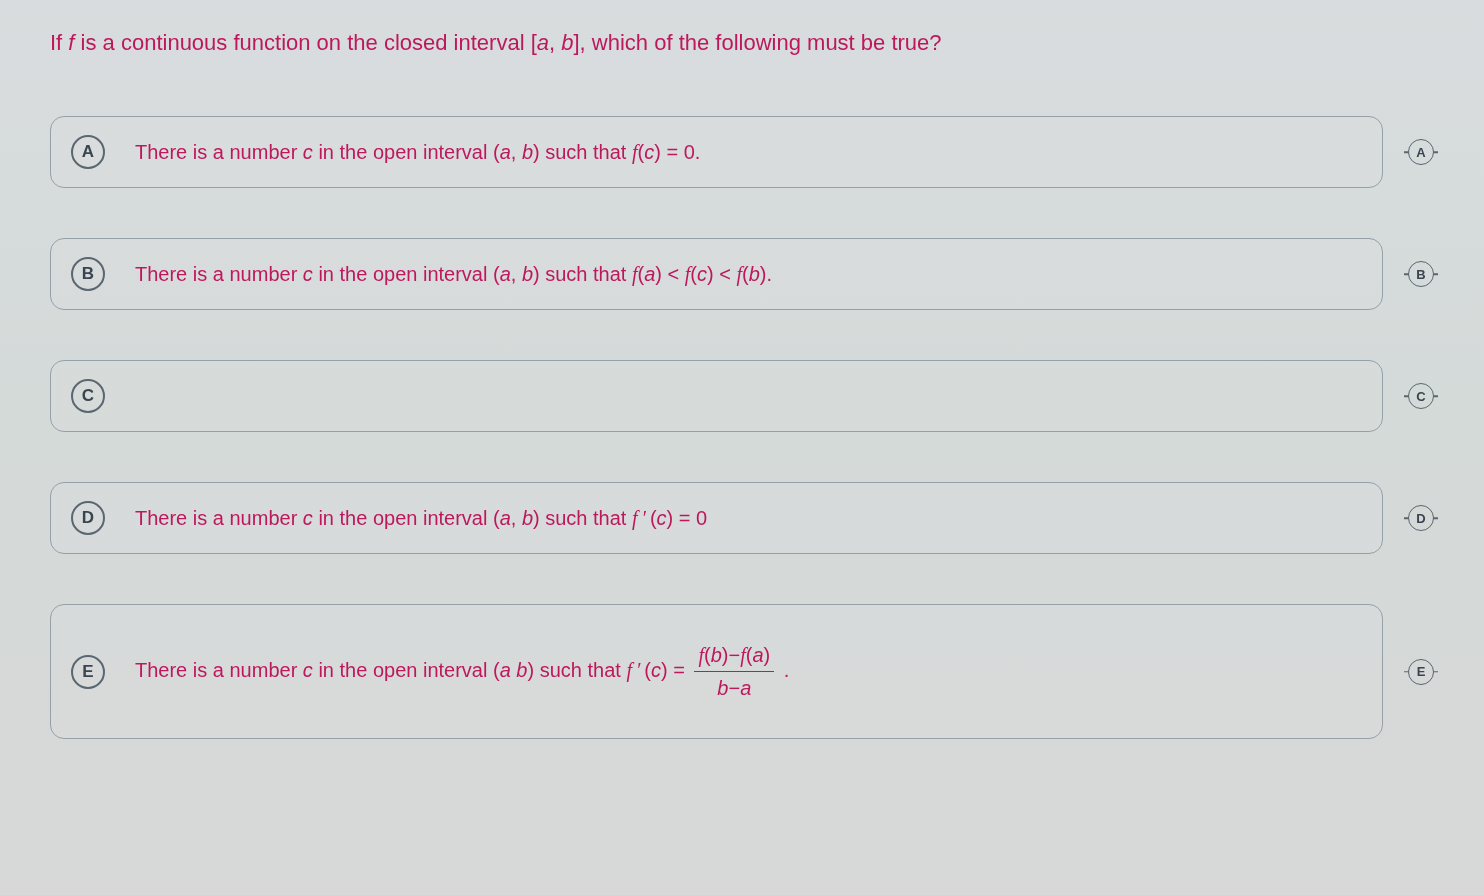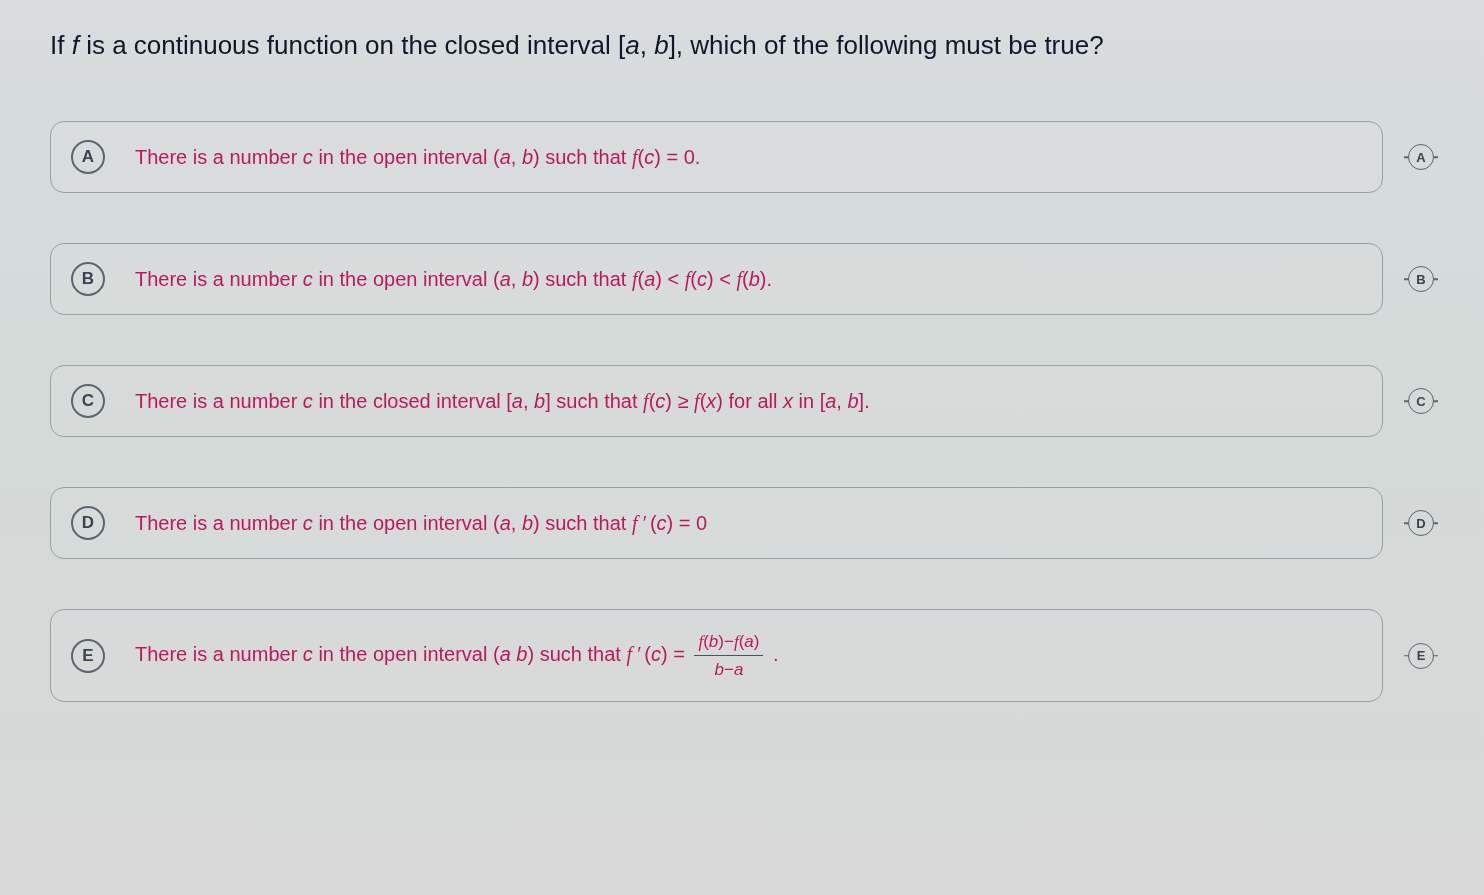--- a/index.html
+++ b/index.html
@@ -9,22 +9,22 @@
     }
     body {
       font-family: Arial, sans-serif;
       background: linear-gradient(to bottom, #d8dcde 0%, #d4dad8 50%, #d8d8d8 100%);
       padding: 30px 50px;
       width: 1484px;
       height: 895px;
       color: #3a4550;
     }
     .question {
-      font-size: 26px;
-      color: #0f172a;
+      font-size: 22px;
+      color: #be185d;
       margin-bottom: 60px;
       font-weight: 400;
     }
     .question .fn {
       font-style: italic;
     }
     .question .interval {
       font-style: italic;
     }
     .options-container {
@@ -100,22 +100,22 @@
       right: -5px;
     }
     .math {
       font-family: 'Times New Roman', serif;
       font-style: italic;
     }
     .frac {
       display: inline-block;
       vertical-align: middle;
       text-align: center;
-      font-size: 17px;
-      margin: 0 4px;
+      font-size: 20px;
+      margin: 16px 4px;
     }
     .frac .num {
       display: block;
       border-bottom: 1px solid #4a5560;
       padding: 0 4px;
     }
     .frac .den {
       display: block;
       padding: 0 4px;
     }
@@ -141,21 +141,20 @@
     <div class="option-box">
       <div class="option-letter">B</div>
       <div class="option-text">There is a number <span class="it">c</span> in the open interval (<span class="it">a</span>, <span class="it">b</span>) such that <span class="math">f</span>(<span class="it">a</span>) &lt; <span class="math">f</span>(<span class="it">c</span>) &lt; <span class="math">f</span>(<span class="it">b</span>).</div>
     </div>
     <div class="side-letter">B</div>
   </div>
 
   <div class="option-row">
     <div class="option-box">
       <div class="option-letter">C</div>
-      <div class="option-text">There is a number <span class="it">c</span> in the closed interval [<span class="it">a</span>, <span class="it">b</span>] such that <span class="math">f</span>(<span class="it">c</span>) ≥ <span class="math">f</span>(<span class="it">x</span>) for all <span class="it">x</span> in [<span class="it">a</span>, <span class="it">b</span>].</div>
     </div>
     <div class="side-letter">C</div>
   </div>
 
   <div class="option-row">
     <div class="option-box">
       <div class="option-letter">D</div>
       <div class="option-text">There is a number <span class="it">c</span> in the open interval (<span class="it">a</span>, <span class="it">b</span>) such that <span class="math">f ′</span> (<span class="it">c</span>) = 0</div>
     </div>
     <div class="side-letter">D</div>

